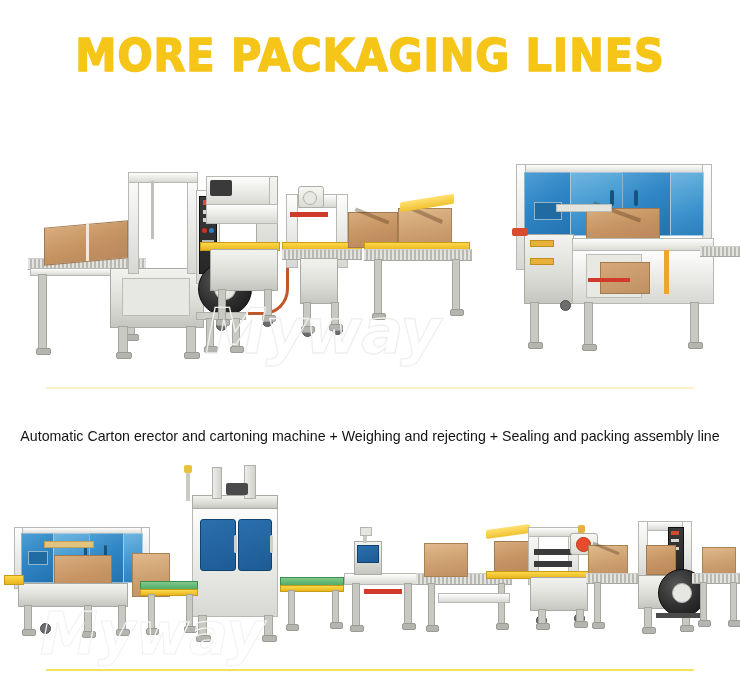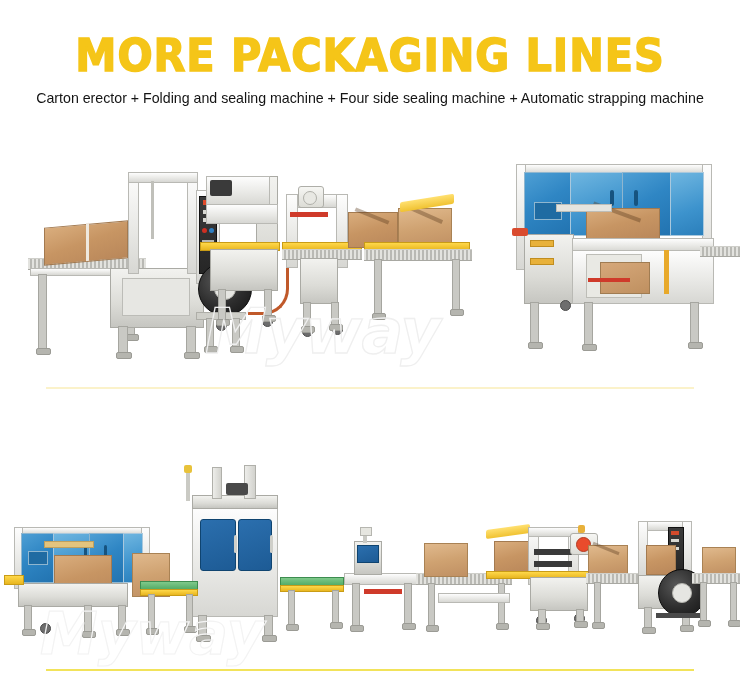--- a/index.html
+++ b/index.html
@@ -104,21 +104,20 @@
   .red-bit{background:#cf3a2a;}
   .tape-head{background:linear-gradient(180deg,#f6f6f3,#dcdcd6);border:1px solid #aeaea8;}
 </style>
 </head>
 <body>
 
 <div class="page">
 
   <div class="headline">MORE PACKAGING LINES</div>
 
-  <div class="caption caption-1">Carton erector + Folding and sealing machine + Four side sealing machine + Automatic strapping machine</div>
 
   <div class="stage stage-1">
 
     <div class="mach" style="left:28px;top:108px;width:118px;height:10px;">
       <div class="roller-bed" style="width:100%;height:10px;"></div>
     </div>
     <div class="mach body-lt" style="left:30px;top:118px;width:112px;height:6px;"></div>
     <div class="leg" style="left:38px;top:124px;width:7px;height:76px;"></div>
     <div class="leg" style="left:126px;top:124px;width:7px;height:62px;"></div>
 
@@ -227,20 +226,21 @@
     <div class="leg" style="left:690px;top:152px;width:7px;height:42px;"></div>
     <div class="caster" style="left:560px;top:150px;"></div>
 
     <div class="roller-bed" style="position:absolute;left:700px;top:96px;width:40px;height:9px;"></div>
   </div>
 
   <div class="watermark">Myway</div>
 
   <div class="divider divider-1"></div>
 
+  <div class="caption caption-2">Automatic Carton erector and cartoning machine + Weighing and rejecting + Sealing and packing assembly line</div>
 
   <div class="stage stage-2">
 
     <div class="mach body-lt" style="left:14px;top:62px;width:134px;height:6px;"></div>
     <div class="mach body-lt" style="left:14px;top:62px;width:7px;height:60px;"></div>
     <div class="mach body-lt" style="left:141px;top:62px;width:7px;height:60px;"></div>
     <div class="blue-panel" style="position:absolute;left:21px;top:68px;width:32px;height:48px;"></div>
     <div class="blue-panel-lt" style="position:absolute;left:53px;top:68px;width:36px;height:48px;"></div>
     <div class="blue-panel" style="position:absolute;left:89px;top:68px;width:34px;height:48px;"></div>
     <div class="blue-panel-lt" style="position:absolute;left:123px;top:68px;width:18px;height:48px;"></div>

